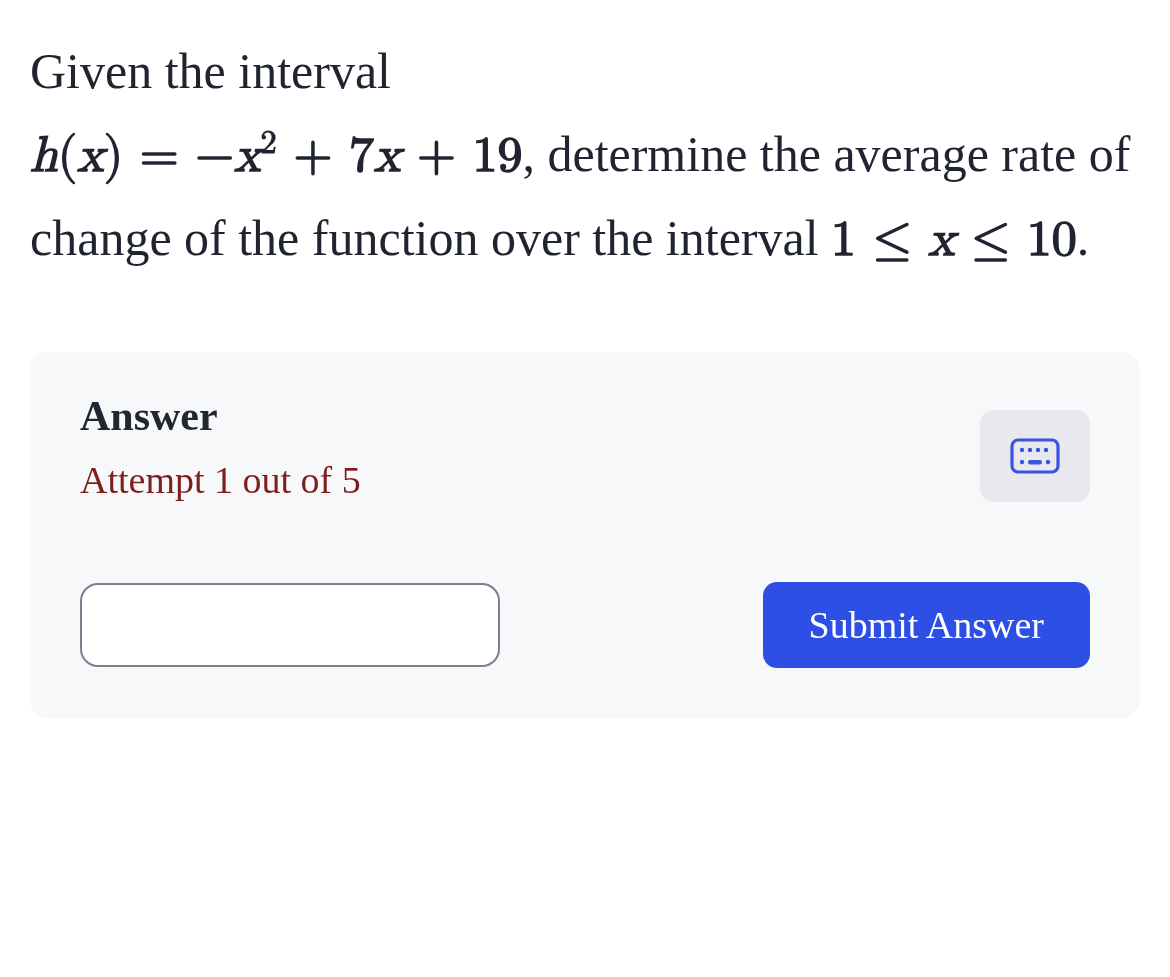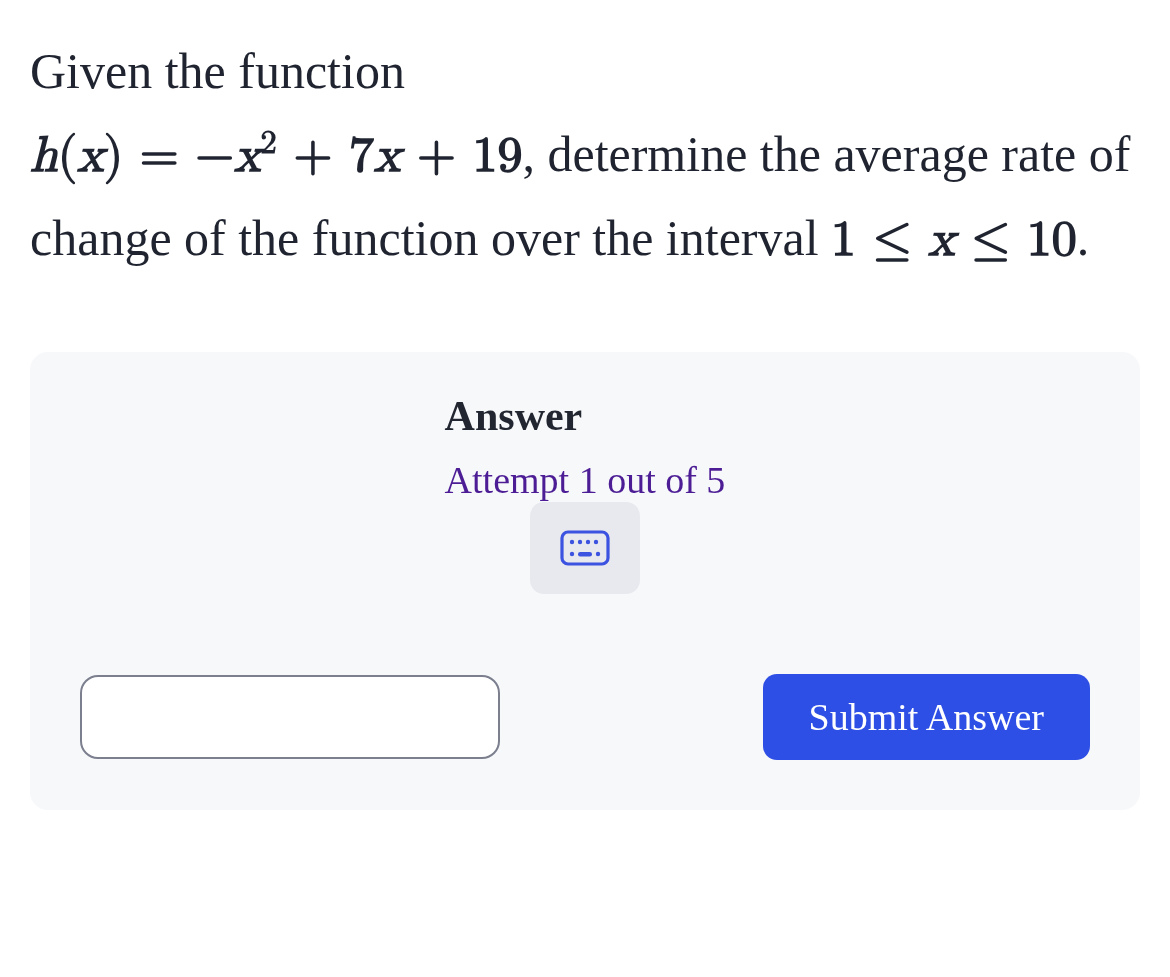--- a/index.html
+++ b/index.html
@@ -22,33 +22,32 @@
     }
     .mi { font-style: italic; }
     .answer-panel {
       background: #f7f8fa;
       border-radius: 18px;
       padding: 40px 50px 50px 50px;
     }
     .answer-header {
       display: flex;
       justify-content: space-between;
-      align-items: center;
-      flex-direction: column;
+      align-items: flex-end;
     }
     .answer-title {
       font-family: Georgia, serif;
       font-weight: 700;
       font-size: 42px;
       color: #222631;
     }
     .attempt {
       font-family: Georgia, serif;
       font-size: 38px;
-      color: #4c1d95;
+      color: #7f1d1d;
       margin-top: 18px;
     }
     .kb-btn {
       background: #e7e9ee;
       border: none;
       border-radius: 14px;
       width: 110px;
       height: 92px;
       display: flex;
       align-items: center;
@@ -83,21 +82,21 @@
       height: 86px;
       cursor: pointer;
       margin-left: auto;
     }
     sup { font-size: 0.65em; vertical-align: super; }
   </style>
 </head>
 <body>
 
 <div class="question">
-  <span>Given the function </span><br>
+  <span>Given the interval </span><br>
   <span class="math"><span class="mi">h</span><span>(</span><span class="mi">x</span><span>) = </span><span>−</span><span class="mi">x</span><sup>2</sup><span> + 7</span><span class="mi">x</span><span> + 19</span></span><span>, </span><span>determine the average rate of change of the function over the interval </span><span class="math"><span>1 ≤ </span><span class="mi">x</span><span> ≤ 10</span></span><span>.</span>
 </div>
 
 <div class="answer-panel">
   <div class="answer-header">
     <div>
       <div class="answer-title">Answer</div>
       <div class="attempt">Attempt 1 out of 5</div>
     </div>
     <button class="kb-btn">

